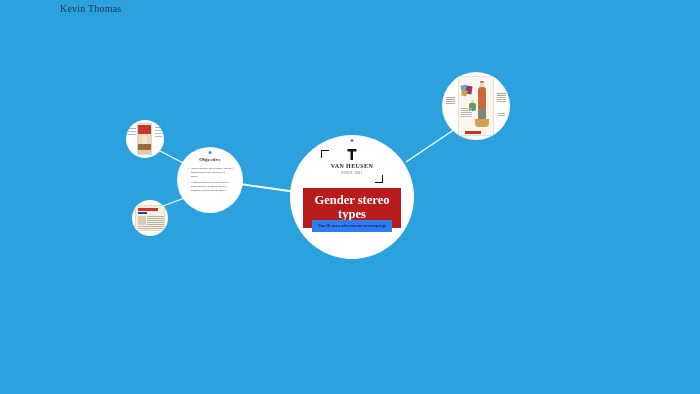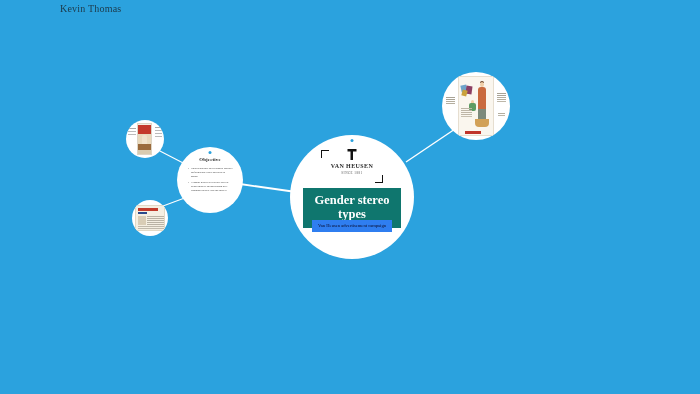--- a/index.html
+++ b/index.html
@@ -106,21 +106,21 @@
     letter-spacing: .5px;
     white-space: nowrap;
     filter: blur(.25px);
   }
 
   #main-title-box {
     position: absolute;
     left: 13px;
     top: 53px;
     width: 98px;
-    background: #0f766e;
+    background: #b91c1c;
     color: #ffffff;
     text-align: center;
     padding: 5px 2px 6px;
     box-sizing: border-box;
   }
   #main-title-box .t {
     display: block;
     font-size: 12.5px;
     font-weight: 700;
     line-height: 1.15;

